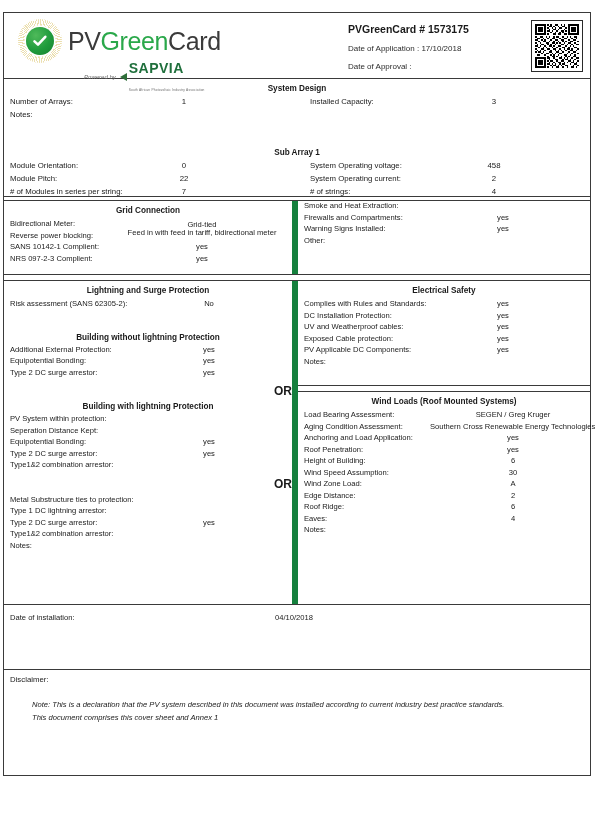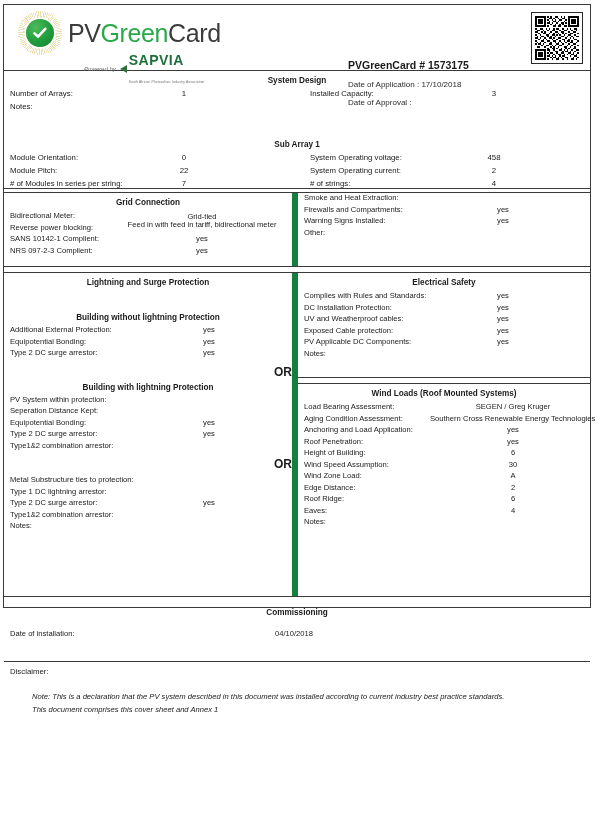--- a/index.html
+++ b/index.html
@@ -11,23 +11,23 @@
     width: 600px;
     height: 828px;
     font-family: "Liberation Sans", sans-serif;
     color: #1a1a1a;
     -webkit-font-smoothing: antialiased;
   }
 
   .page {
     position: absolute;
     left: 3px;
-    top: 4px;
+    top: 12px;
     width: 588px;
-    height: 604px;
+    height: 764px;
     border: 1px solid #3a3a3a;
     box-sizing: border-box;
     background: #fff;
   }
 
   
   .header {
     position: relative;
     height: 66px;
     border-bottom: 1px solid #3a3a3a;
@@ -125,21 +125,20 @@
   .header-meta {
     position: absolute;
     left: 344px;
     top: 10px;
   }
   .meta-title {
     font-size: 10.5px;
     font-weight: bold;
     color: #1a1a1a;
     margin-bottom: 9px;
-    margin-top: 44px;
   }
   .meta-line {
     font-size: 8px;
     color: #2b2b2b;
     margin-bottom: 9px;
   }
 
   .qr-box {
     position: absolute;
     right: 7px;
@@ -589,20 +588,24 @@
       </div>
     </div>
   </div>
 
   <div class="band" style="height:6px"></div>
 
   <div class="band split" style="height:324px">
 
     <div class="col col-l">
       <div class="sec-title">Lightning and Surge Protection</div>
+      <div class="row">
+        <span class="lbl">Risk assessment (SANS 62305-2):</span>
+        <span class="val" style="left:145px;width:120px">No</span>
+      </div>
 
       <div style="height:22px"></div>
       <div class="sub-head">Building without lightning Protection</div>
       <div class="rows">
         <div class="row w2">
           <span class="lbl">Additional External Protection:</span>
           <span class="val">yes</span>
         </div>
         <div class="row w2">
           <span class="lbl">Equipotential Bonding:</span>
@@ -744,21 +747,20 @@
           <div class="row wind">
             <span class="lbl">Notes:</span>
             <span class="val"></span>
           </div>
         </div>
       </div>
     </div>
   </div>
 
   <div class="band" style="height:65px">
-    <div class="sec-title" style="padding-top:11px">Commissioning</div>
     <div style="height:8px"></div>
     <div class="rows">
       <div class="row">
         <span class="lbl">Date of installation:</span>
         <span class="val" style="left:240px;width:100px;text-align:center">04/10/2018</span>
       </div>
     </div>
   </div>
 
   <div class="band noline">

